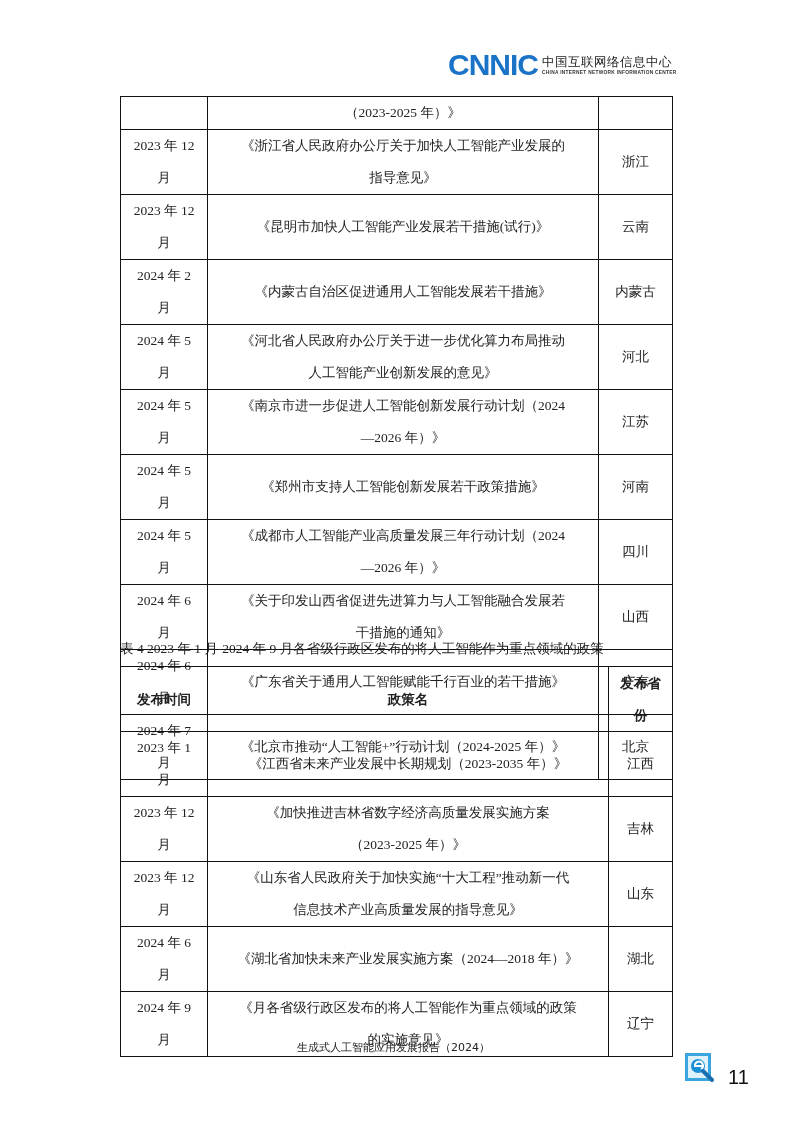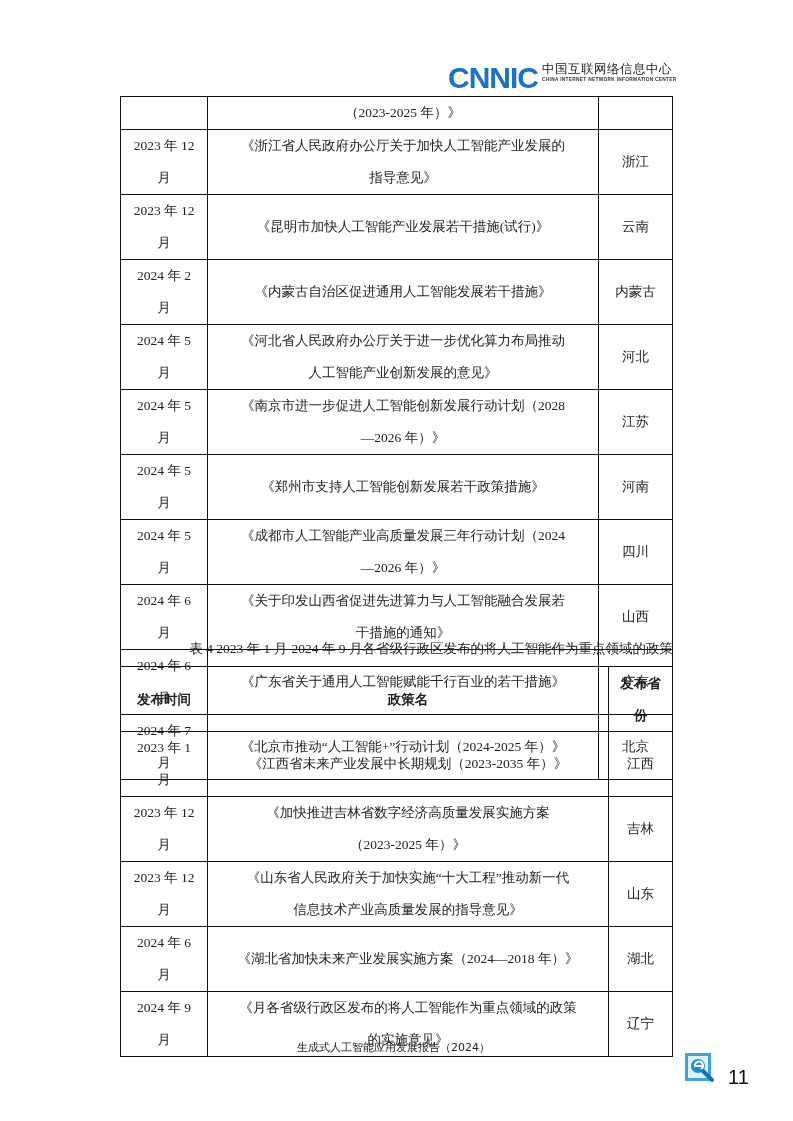--- a/index.html
+++ b/index.html
@@ -1,35 +1,35 @@
 <!DOCTYPE html>
 <html><head>
 <meta charset="utf-8">
 <style>
   html, body { margin:0; padding:0; background:#ffffff; }
   body { width:793px; height:1121px; position:relative; overflow:hidden;
          font-family:"Liberation Serif", "DejaVu Serif", serif; color:#222; }
   .logo { position:absolute; left:448px; top:50px; display:flex; align-items:center; }
   .logo-mark { font-family:"Liberation Sans", "DejaVu Sans", sans-serif; font-weight:bold;
-               font-size:30px; color:#1a73c6; letter-spacing:-1px; line-height:30px;margin-top:13px; }
+               font-size:30px; color:#1a73c6; letter-spacing:-1px; line-height:30px; }
   .logo-text { margin-left:4px; display:flex; flex-direction:column; }
   .logo-cn { font-family:"DejaVu Serif", serif; font-size:12.5px; color:#222; letter-spacing:0.5px; line-height:15px; }
   .logo-en { font-family:"Liberation Sans", sans-serif; font-size:4.8px; color:#333; font-weight:bold; letter-spacing:0.3px; line-height:7px; }
 
   table { position:absolute; border-collapse:collapse; table-layout:fixed; font-size:13.5px; }
   td, th { border:1.3px solid #111; text-align:center; vertical-align:middle; padding:0 8px; line-height:32px; }
   th { font-family:"DejaVu Sans", sans-serif; font-weight:bold; font-size:13.5px; height:32px;margin-top:44px; }
   #t1 { left:120px; top:96px; width:553px; }
   #t2 { left:120px; top:666px; width:553px; }
   .c1 { width:87px; }
   .c3 { width:74px; }
   .c3b { width:64px; }
   tr.h1 td { height:31px; }
   tr.h2 td { height:62px; }
-  .caption { position:absolute; left:120px; top:639px; width:553px; text-align:right; font-size:13.5px; line-height:20px; }
+  .caption { position:absolute; left:120px; top:639px; width:553px; text-align:left; font-size:13.5px; line-height:20px; }
 
   .footer-title { position:absolute; left:0; width:787px; top:1040px; text-align:center;
                   font-family:"DejaVu Sans", sans-serif; font-size:11px; color:#222; }
   .footer-icon { position:absolute; left:685px; top:1053px; width:30px; height:30px; }
   .page-num { position:absolute; left:728px; top:1066px; font-family:"Liberation Sans", sans-serif; font-size:20px; color:#111; }
 </style>
 </head>
 <body>
 
 <div class="logo">
@@ -80,21 +80,21 @@
         <td>2024 年 5 月</td>
         <td>
           <div>《河北省人民政府办公厅关于进一步优化算力布局推动</div>
           <div>人工智能产业创新发展的意见》</div>
         </td>
         <td>河北</td>
       </tr>
       <tr class="h2">
         <td>2024 年 5 月</td>
         <td>
-          <div>《南京市进一步促进人工智能创新发展行动计划（2028</div>
+          <div>《南京市进一步促进人工智能创新发展行动计划（2024</div>
           <div>—2026 年）》</div>
         </td>
         <td>江苏</td>
       </tr>
       <tr class="h1">
         <td>2024 年 5 月</td>
         <td>
           <div>《郑州市支持人工智能创新发展若干政策措施》</div>
         </td>
         <td>河南</td>

